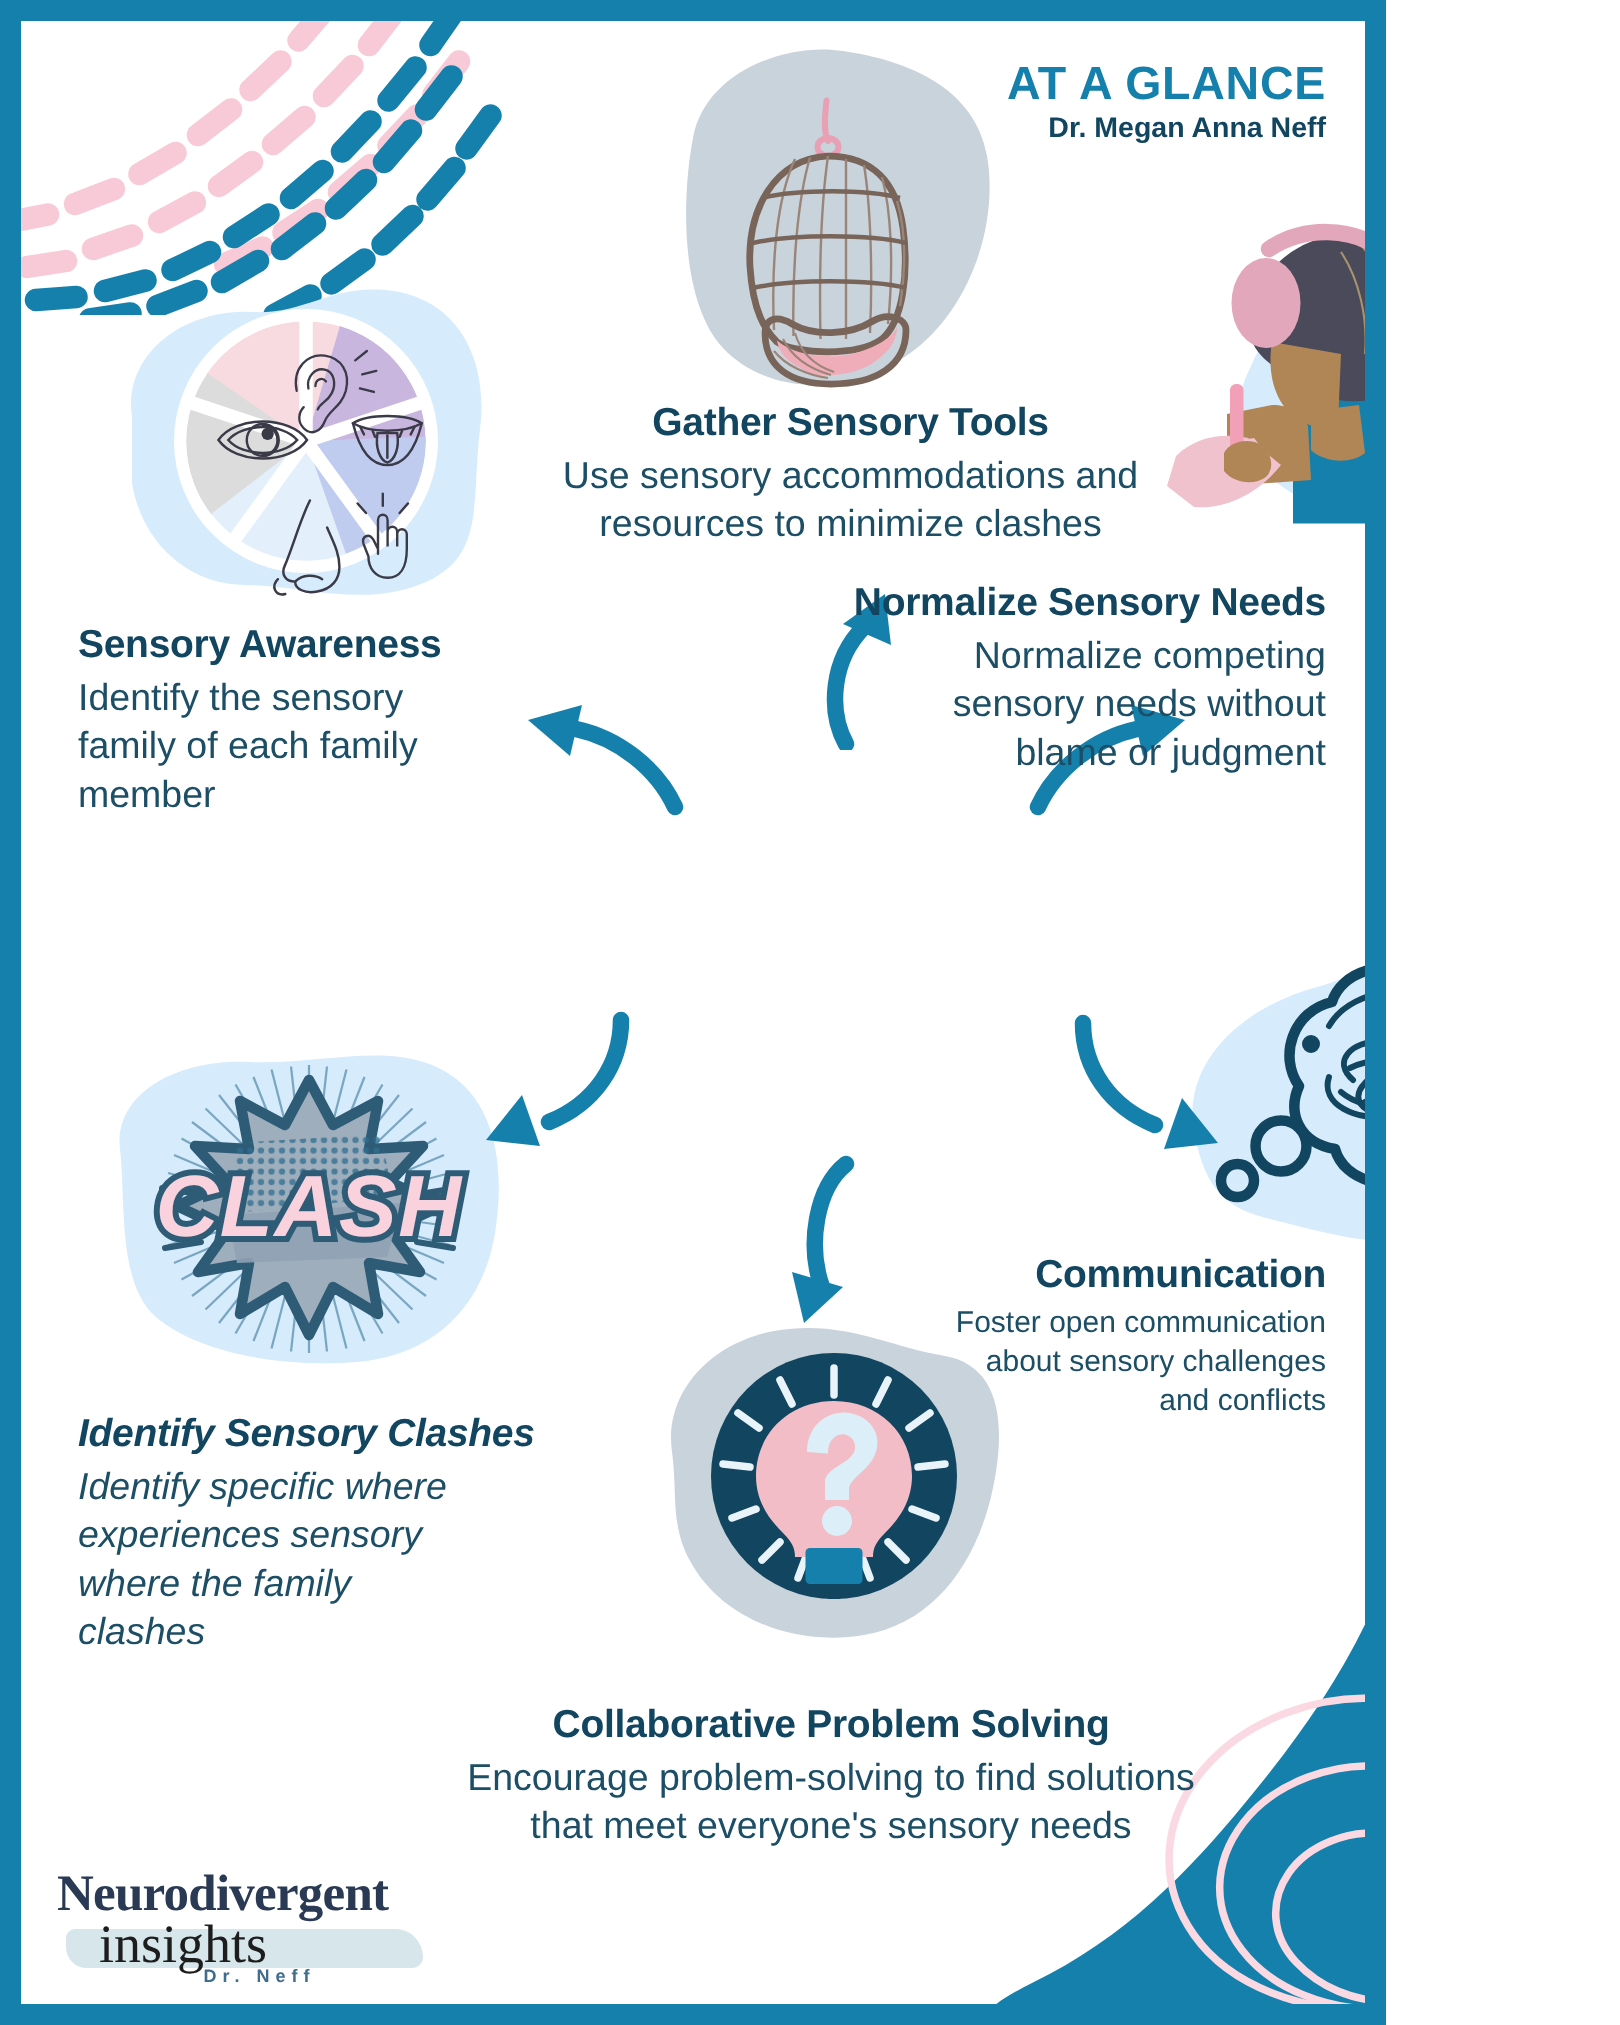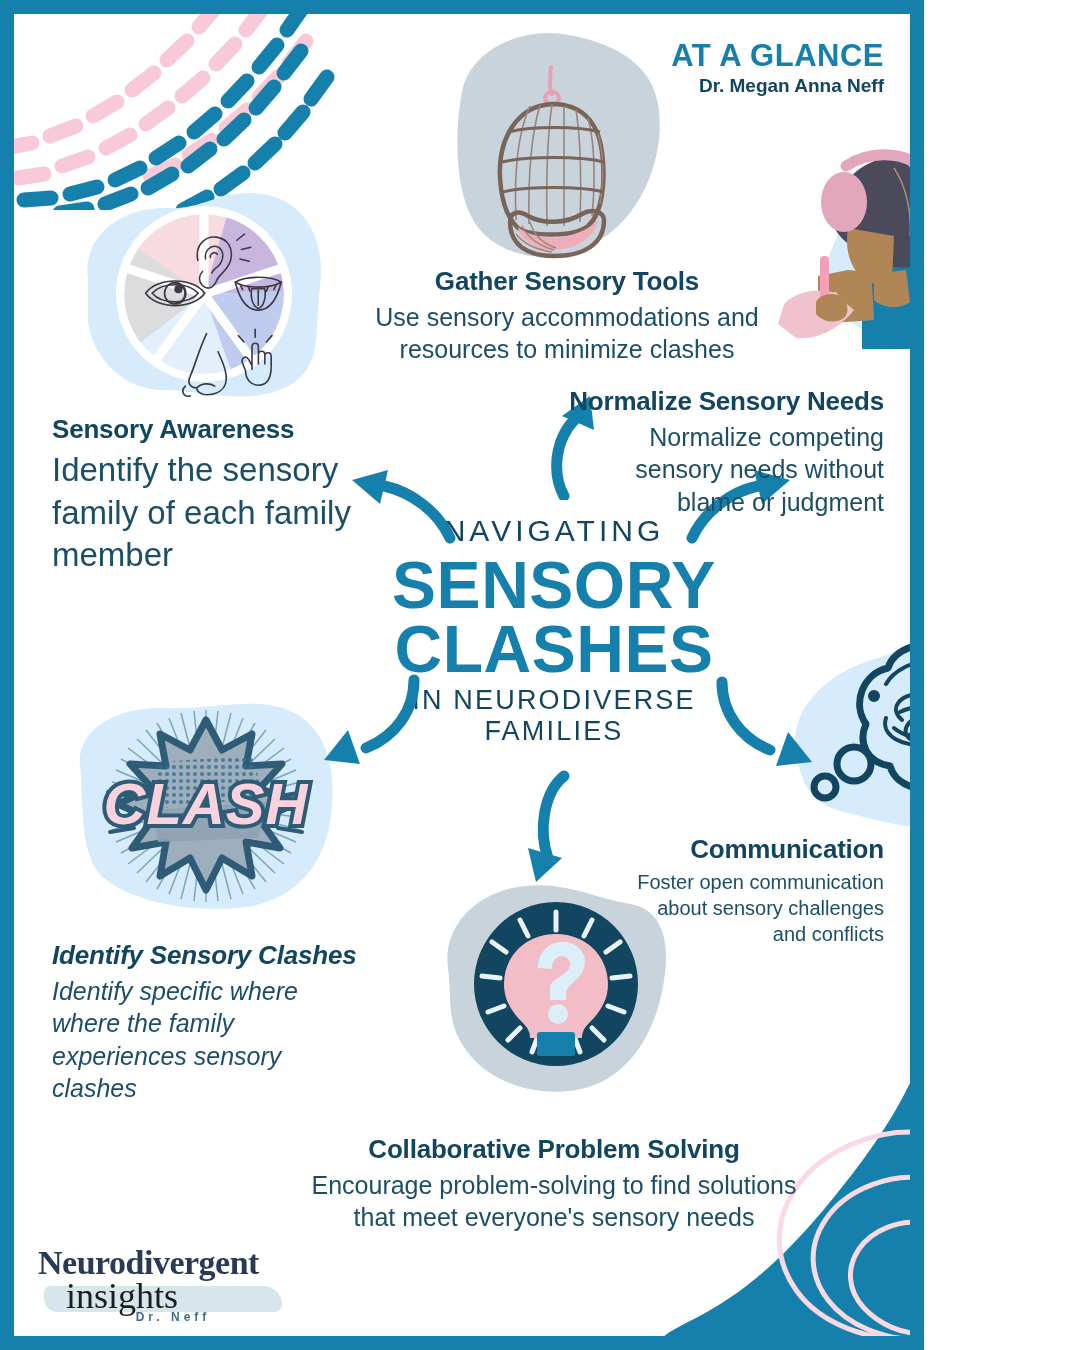--- a/index.html
+++ b/index.html
@@ -401,31 +401,20 @@
       <g stroke="#2E5C77" stroke-width="4" stroke-linecap="round">
         <path d="M-98,-14 L-74,-10"></path>
           <path d="M98,-14 L74,-10"></path>
         <path d="M-96,26 L-72,22"></path>
           <path d="M96,26 L72,22"></path>
       </g>
       <text x="0" y="18" text-anchor="middle" font-family="'Liberation Sans', sans-serif" font-size="58" font-weight="bold" font-style="italic" letter-spacing="1" fill="#F9D2DD" stroke="#2E5C77" stroke-width="8" paint-order="stroke">CLASH</text>
     </g>
   </svg>
 
-  <div class="abs" id="hub" style="left:350px;top:500px;">
-    <div class="hub-kicker">NAVIGATING</div>
-    <div class="hub-main">
-      <div>SENSORY</div>
-      <div>CLASHES</div>
-    </div>
-    <div class="hub-sub">
-      <div>IN NEURODIVERSE</div>
-      <div>FAMILIES</div>
-    </div>
-  </div>
 
   <svg class="abs" style="left:528px;top:376px;" width="70" height="110" viewBox="0 0 70 110">
     <path d="M22,106 C10,84 12,50 34,28" stroke="#1680AC" stroke-width="11" fill="none" stroke-linecap="round"></path>
     <path d="M48,6 L52,40 L20,26 Z" fill="#1680AC"></path>
   </svg>
 
   <svg class="abs" style="left:672px;top:440px;" width="110" height="90" viewBox="0 0 110 90">
     <path d="M6,84 C18,58 44,38 72,32" stroke="#1680AC" stroke-width="11" fill="none" stroke-linecap="round"></path>
     <path d="M104,26 L76,50 L68,16 Z" fill="#1680AC"></path>
   </svg>
@@ -462,42 +451,42 @@
   <div class="abs" style="left:318px;top:252px;width:470px;text-align:center;">
     <div class="blk-title" style="font-size:26px;">Gather Sensory Tools</div>
     <div class="blk-body" style="font-size:25px;margin-top:4px;">
       <div>Use sensory accommodations and</div>
       <div>resources to minimize clashes</div>
     </div>
   </div>
 
   <div class="abs" style="left:38px;top:400px;width:330px;text-align:left;">
     <div class="blk-title" style="font-size:26px;">Sensory Awareness</div>
-    <div class="blk-body" style="font-size:33px;margin-top:4px;">
+    <div class="blk-body" style="font-size:25px;margin-top:4px;">
       <div>Identify the sensory</div>
       <div>family of each family</div>
       <div>member</div>
     </div>
   </div>
 
   <div class="abs" style="right:26px;top:820px;width:420px;text-align:right;">
     <div class="blk-title" style="font-size:26px;">Communication</div>
     <div class="blk-body" style="font-size:20px;margin-top:4px;">
       <div>Foster open communication</div>
       <div>about sensory challenges</div>
       <div>and conflicts</div>
     </div>
   </div>
 
   <div class="abs" style="left:38px;top:926px;width:380px;text-align:left;font-style:italic;">
     <div class="blk-title" style="font-size:26px;">Identify Sensory Clashes</div>
     <div class="blk-body" style="font-size:25px;margin-top:4px;">
       <div>Identify specific where</div>
+      <div>experiences sensory</div>
       <div>where the family</div>
-      <div>experiences sensory</div>
       <div>clashes</div>
     </div>
   </div>
 
   <div class="abs logo-wrap" style="left:24px;top:1232px;">
     <div class="logo-swoosh"></div>
     <div style="position:relative;z-index:1;">
       <div class="logo-neuro">Neurodivergent</div>
       <div class="logo-ins">insights</div>
       <div class="logo-dr">Dr. Neff</div>

